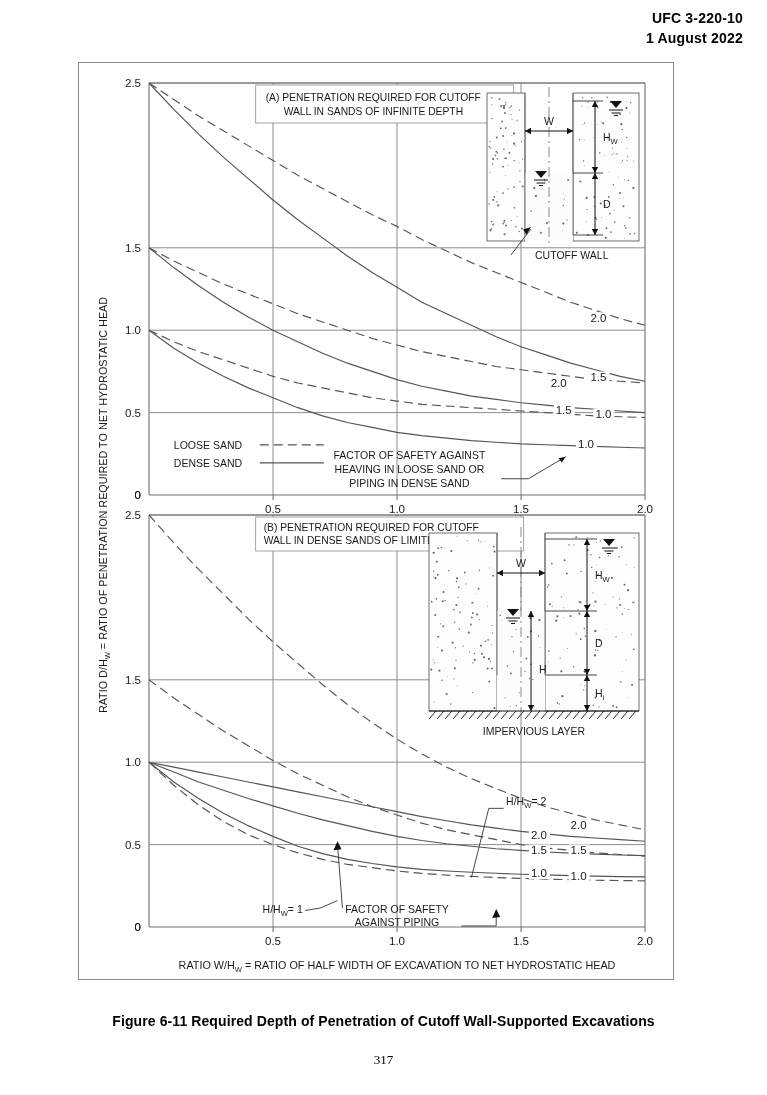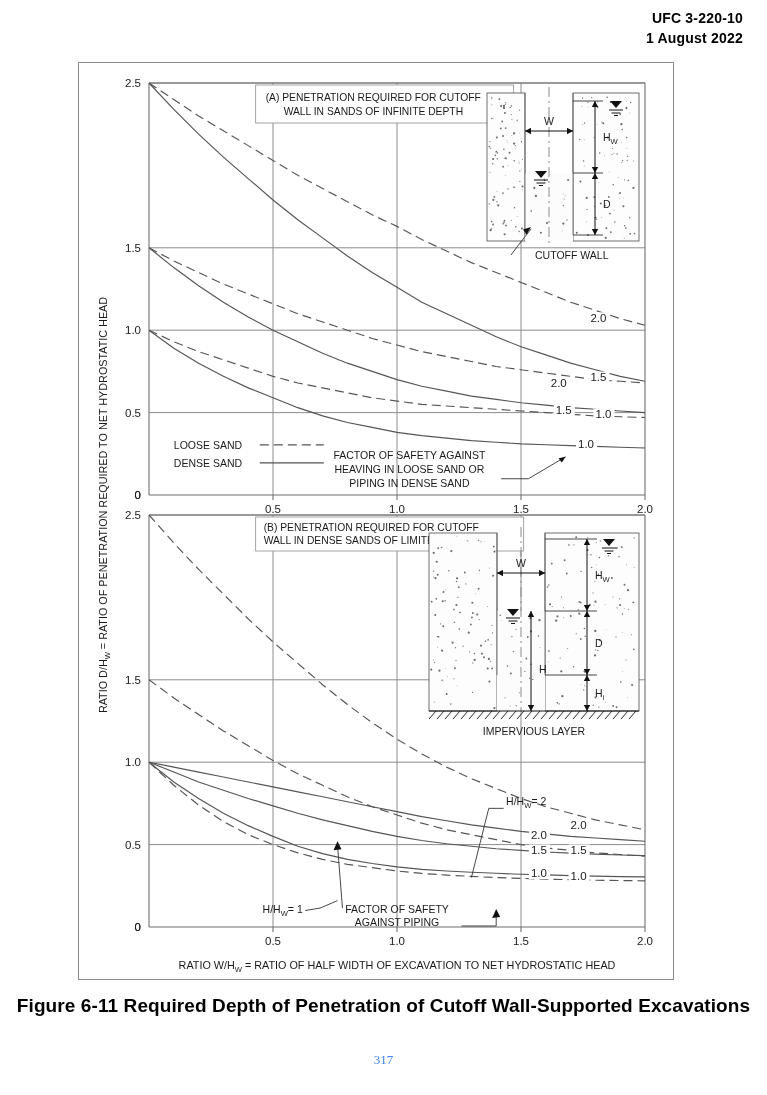--- a/index.html
+++ b/index.html
@@ -4,23 +4,23 @@
 <style>
   html,body{margin:0;padding:0;background:#fff;}
   body{width:767px;height:1095px;position:relative;
        font-family:"Liberation Sans",sans-serif;color:#000;}
   .page{position:absolute;inset:0;background:#fff;}
   .hdr{position:absolute;right:24px;top:8px;text-align:right;
        font-size:14px;font-weight:bold;line-height:1.45;letter-spacing:.2px;}
   .figbox{position:absolute;left:78px;top:62px;width:596px;height:918px;
           border:1px solid #8a8a8a;background:#fff;box-sizing:border-box;}
   .capwrap{position:absolute;left:0;right:0;top:992px;text-align:center;}
-  .cap{font-size:19px;font-weight:bold;line-height:1.5;letter-spacing:.1px;}
+  .cap{font-size:14px;font-weight:bold;line-height:1.5;letter-spacing:.1px;margin-top:19px;}
   .pgno{position:absolute;left:0;right:0;top:1052px;text-align:center;
-        font-size:13px;color:#3b82f6;font-family:"Liberation Serif",serif;}
+        font-size:13px;color:#000000;font-family:"Liberation Serif",serif;}
   svg{display:block;}
   .gl{stroke:#8c8c8c;stroke-width:1;fill:none;}
   .frame{stroke:#6f6f6f;stroke-width:1.1;fill:none;}
   .curve{stroke:#555;stroke-width:1.15;fill:none;}
   .curve.dash{stroke-dasharray:9 5;}
   .tick{font-size:11.5px;fill:#1a1a1a;}
   .lbl{font-size:10.5px;fill:#1a1a1a;}
   .ttl{font-size:10.3px;fill:#1a1a1a;}
   .axttl{font-size:10.8px;fill:#1a1a1a;}
   .thin{stroke:#333;stroke-width:.9;fill:none;}

